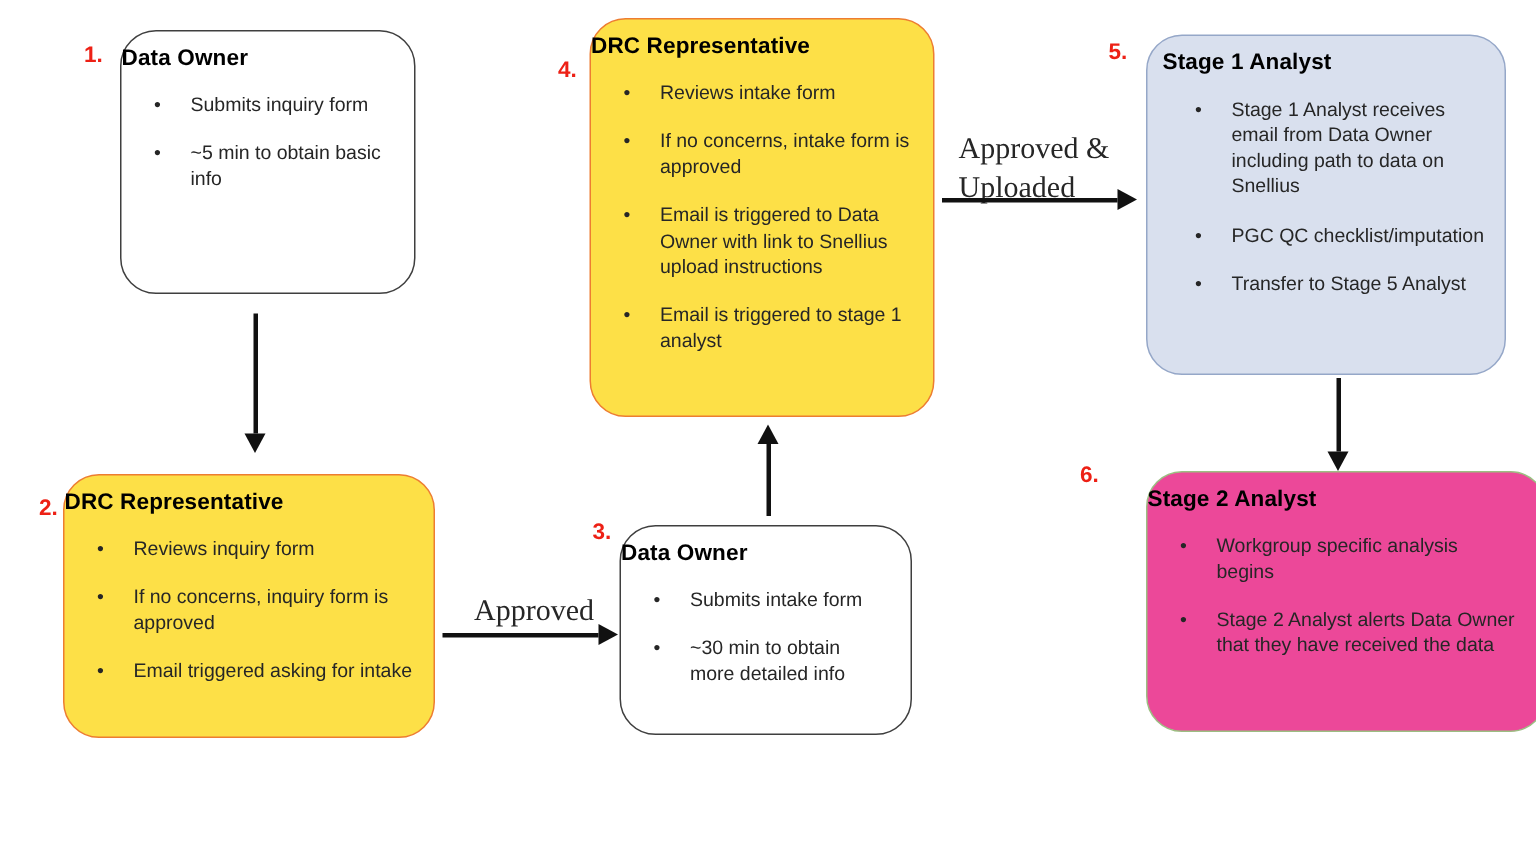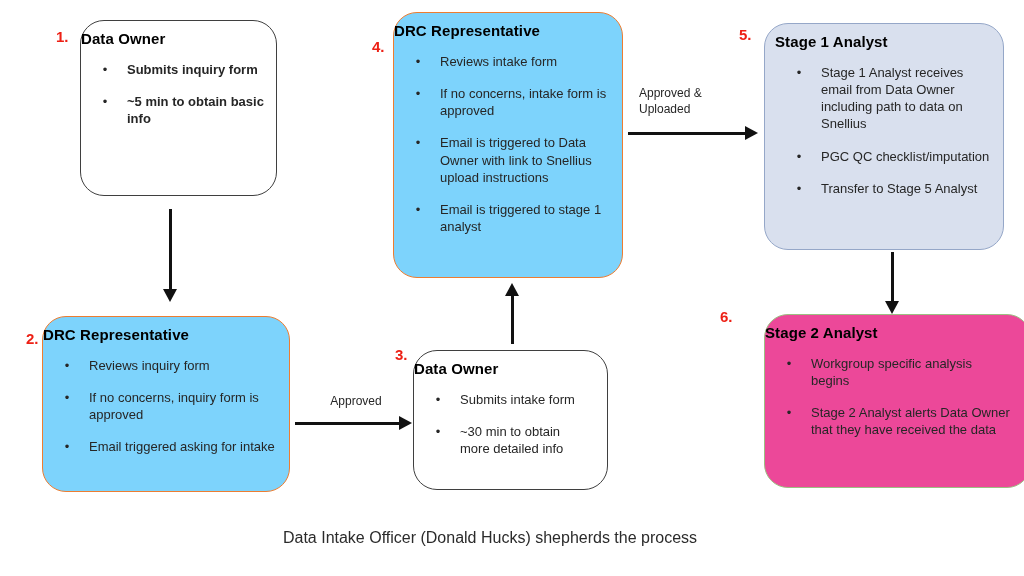--- a/index.html
+++ b/index.html
@@ -7,35 +7,35 @@
   body { font-family:"Liberation Sans", sans-serif; }
   .canvas {
     position:relative; width:1024px; height:576px;
     background:#ffffff; overflow:hidden;
   }
   .box {
     position:absolute; background:#ffffff;
     border:1.6px solid #3f3f3f; border-radius:24px;
     padding:9px 0 0 0;
   }
-  .box.orange { background:#7dd3fc; border:1.6px solid #ED7D31; }
+  .box.orange { background:#fde047; border:1.6px solid #ED7D31; }
   .box.blue   { background:#D9E0EE; border:1.6px solid #95A7C8;padding-left:10px; }
   .box.green  { background:#ec4899; border:1.6px solid #9CBE82;margin-left:24px; }
   .box-title {
     font-weight:bold; font-size:15px; color:#000000;
     margin-bottom:14px; letter-spacing:0.1px;
   }
   .bullets { list-style:none; padding-left:17px; }
   .bullet {
     display:flex; font-size:13px; color:#262626; line-height:1.32;
     margin-bottom:15px;
   }
   .bullet .marker { width:14px; flex:0 0 14px; margin-right:15px; text-align:center; color:#262626; }
   .btext { display:block; }
-  .b1 .btext { max-width:140px;font-weight:bold; }
+  .b1 .btext { max-width:140px; }
   .b2 .btext { max-width:200px; }
   .b3 .btext { max-width:130px; }
   .b4 .btext { max-width:168px; }
   .b5 .btext { max-width:172px; }
   .b6 .btext { max-width:202px; }
   .step-num {
     position:absolute; color:#ED2015; font-weight:bold; font-size:15px;
   }
   .vline { position:absolute; width:2.5px; background:#111111; }
   .hline { position:absolute; height:2.5px; background:#111111; }
@@ -48,21 +48,21 @@
     position:absolute; width:0; height:0;
     border-left:7px solid transparent; border-right:7px solid transparent;
     border-bottom:13px solid #111111;
   }
   .head-right {
     position:absolute; width:0; height:0;
     border-top:7px solid transparent; border-bottom:7px solid transparent;
     border-left:13px solid #111111;
   }
   .arrow-label {
-    position:absolute; font-size:12px; color:#262626; line-height:1.3;
+    position:absolute; font-size:20px; color:#262626; line-height:1.3;font-family:Liberation Serif, serif;
   }
   .caption {
     position:absolute; left:170px; top:529px; width:640px;
     text-align:center; font-size:16px; color:#2b2b2b;
   }
 </style>
 </head>
 <body>
 
 <div class="canvas">
@@ -183,15 +183,14 @@
           <span class="marker">•</span>
           <span class="btext">Workgroup specific analysis begins</span>
         </li>
       <li class="bullet">
           <span class="marker">•</span>
           <span class="btext">Stage 2 Analyst alerts Data Owner that they have received the data</span>
         </li>
     </ul>
   </div>
 
-  <div class="caption">Data Intake Officer (Donald Hucks) shepherds the process</div>
 
 </div>
 
 </body></html>

